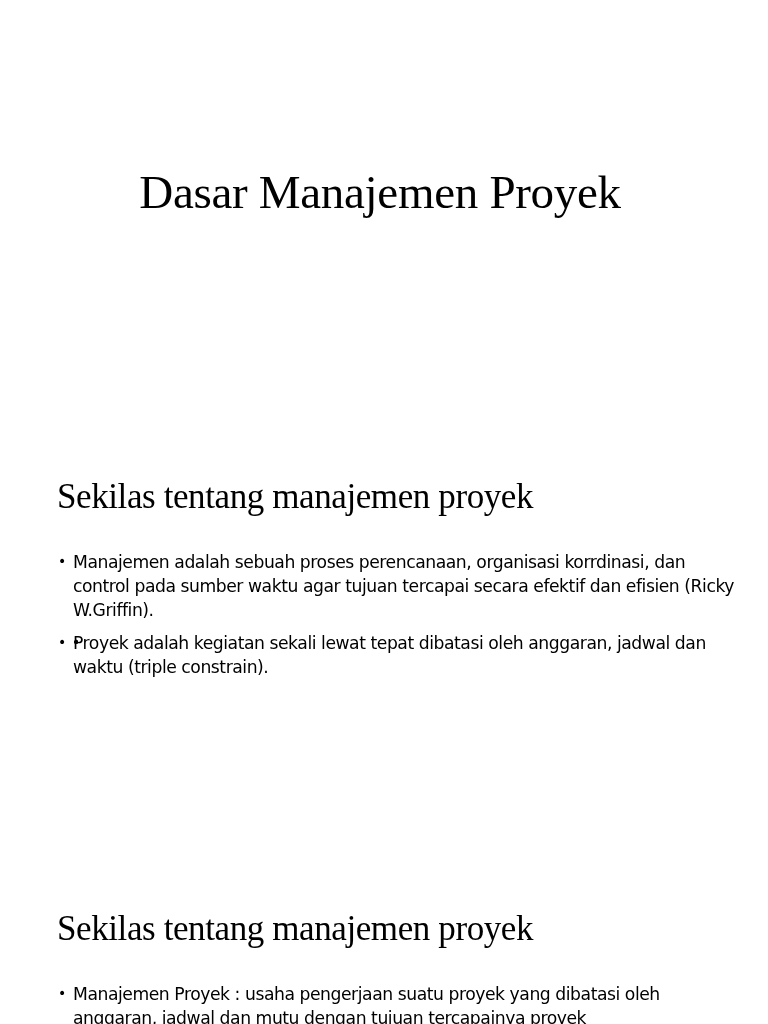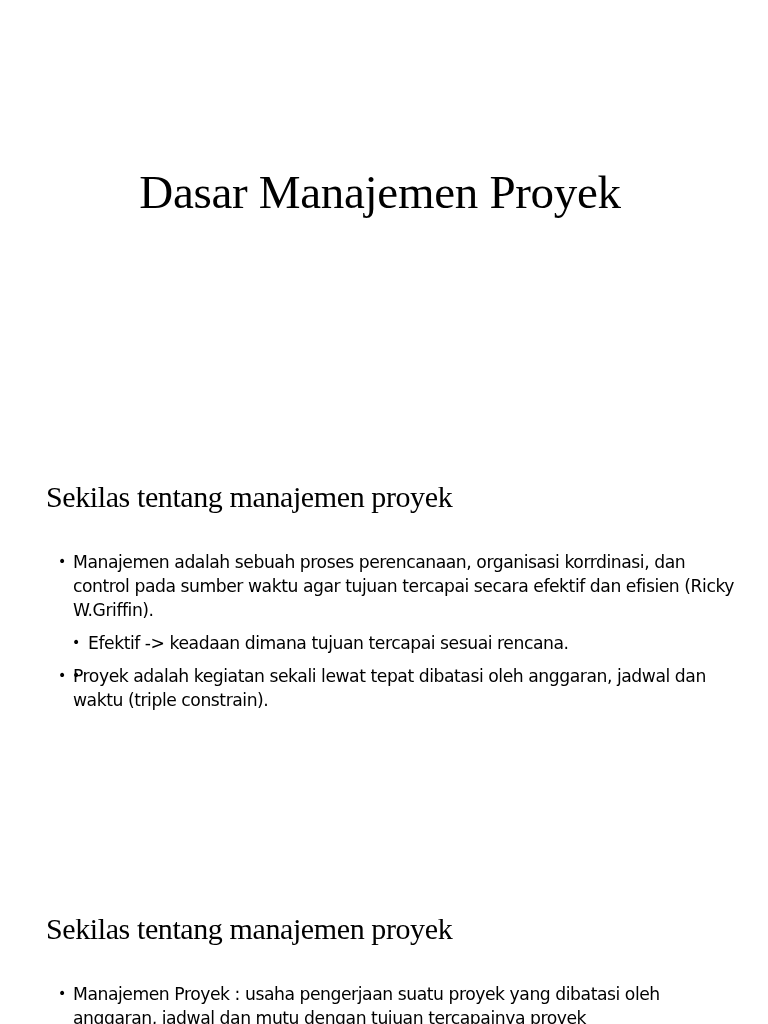--- a/index.html
+++ b/index.html
@@ -32,23 +32,23 @@
       text-align: center;
       font-family: "Liberation Serif", "DejaVu Serif", serif;
       font-size: 47px;
       line-height: 56px;
       letter-spacing: -0.3px;
       margin: 0;
       font-weight: normal;
     }
     .slide-heading {
       position: absolute;
-      left: 46px;
+      left: 57px;
       font-family: "Liberation Serif", "DejaVu Serif", serif;
-      font-size: 30px;
+      font-size: 35px;
       line-height: 42px;
       letter-spacing: -0.4px;
       margin: 0;
       font-weight: normal;
       white-space: nowrap;
     }
     .slide-2 .slide-heading { top: 44px; }
     .slide-3 .slide-heading { top: 44px; }
 
     .bullets {
@@ -98,21 +98,20 @@
 
 <section class="slide slide-2">
   <h2 class="slide-heading">Sekilas tentang manajemen proyek</h2>
   <ul class="bullets">
     <li class="bullet level-1">
       <span class="bullet-dot">•</span>
       <span class="bullet-text">Manajemen adalah sebuah proses perencanaan, organisasi korrdinasi, dan control pada sumber waktu agar tujuan tercapai secara efektif dan efisien (Ricky W.Griffin).</span>
     </li>
     <li class="bullet level-2">
       <span class="bullet-dot">•</span>
-      <span class="bullet-text">Efektif -&gt; keadaan dimana tujuan tercapai sesuai rencana.</span>
     </li>
     <li class="bullet level-2">
       <span class="bullet-dot">•</span>
     </li>
     <li class="bullet level-1">
       <span class="bullet-dot">•</span>
       <span class="bullet-text">Proyek adalah kegiatan sekali lewat tepat dibatasi oleh anggaran, jadwal dan waktu (triple constrain).</span>
     </li>
   </ul>
 </section>

